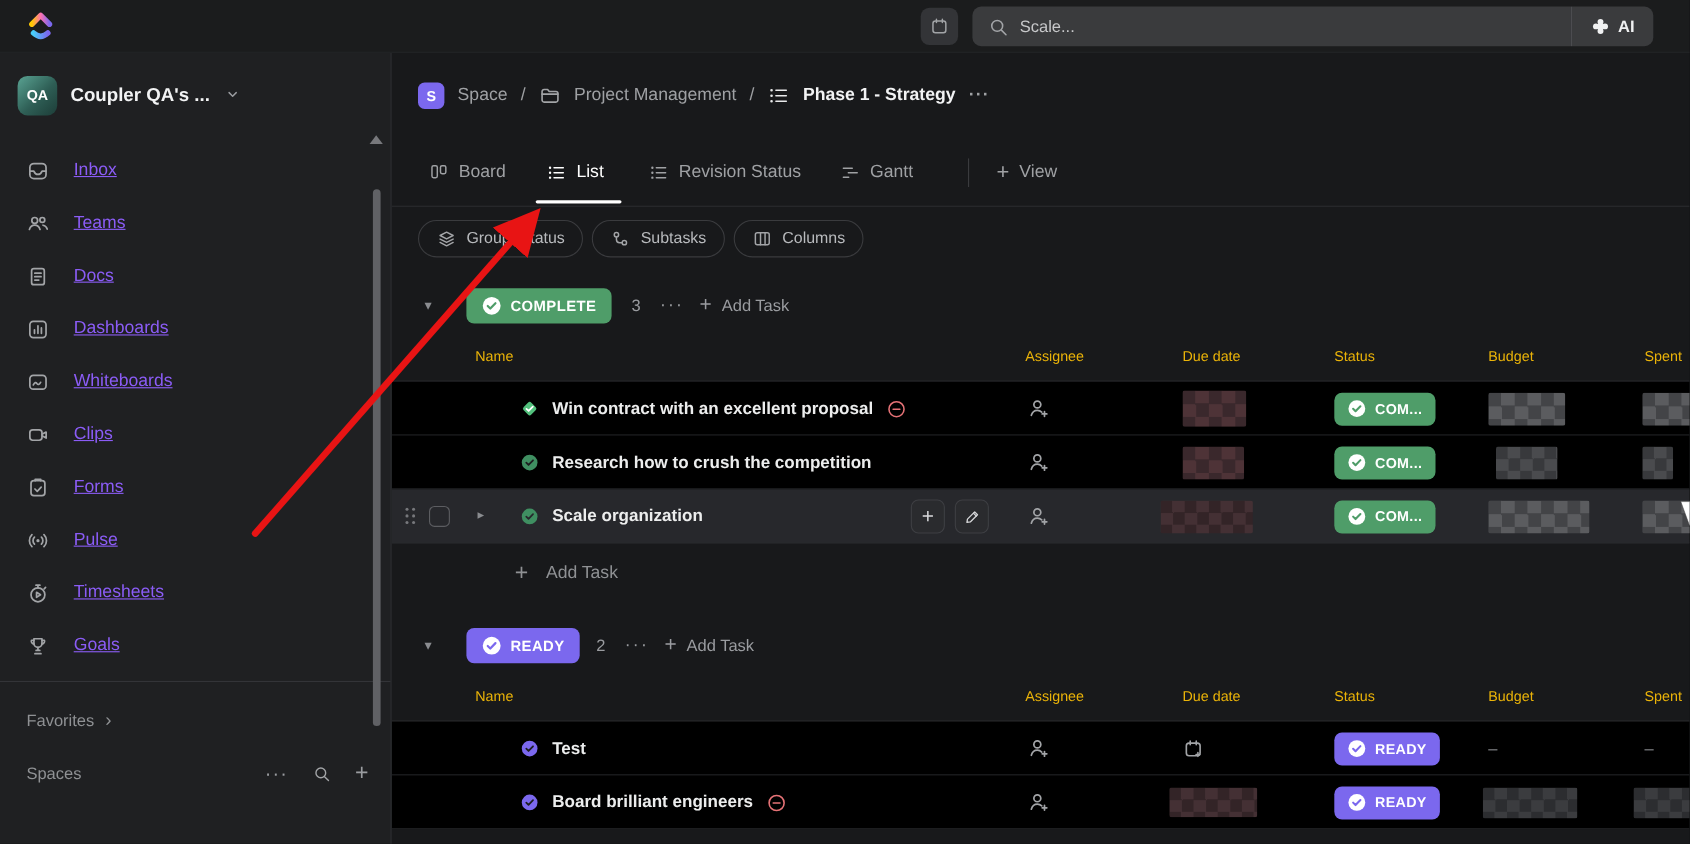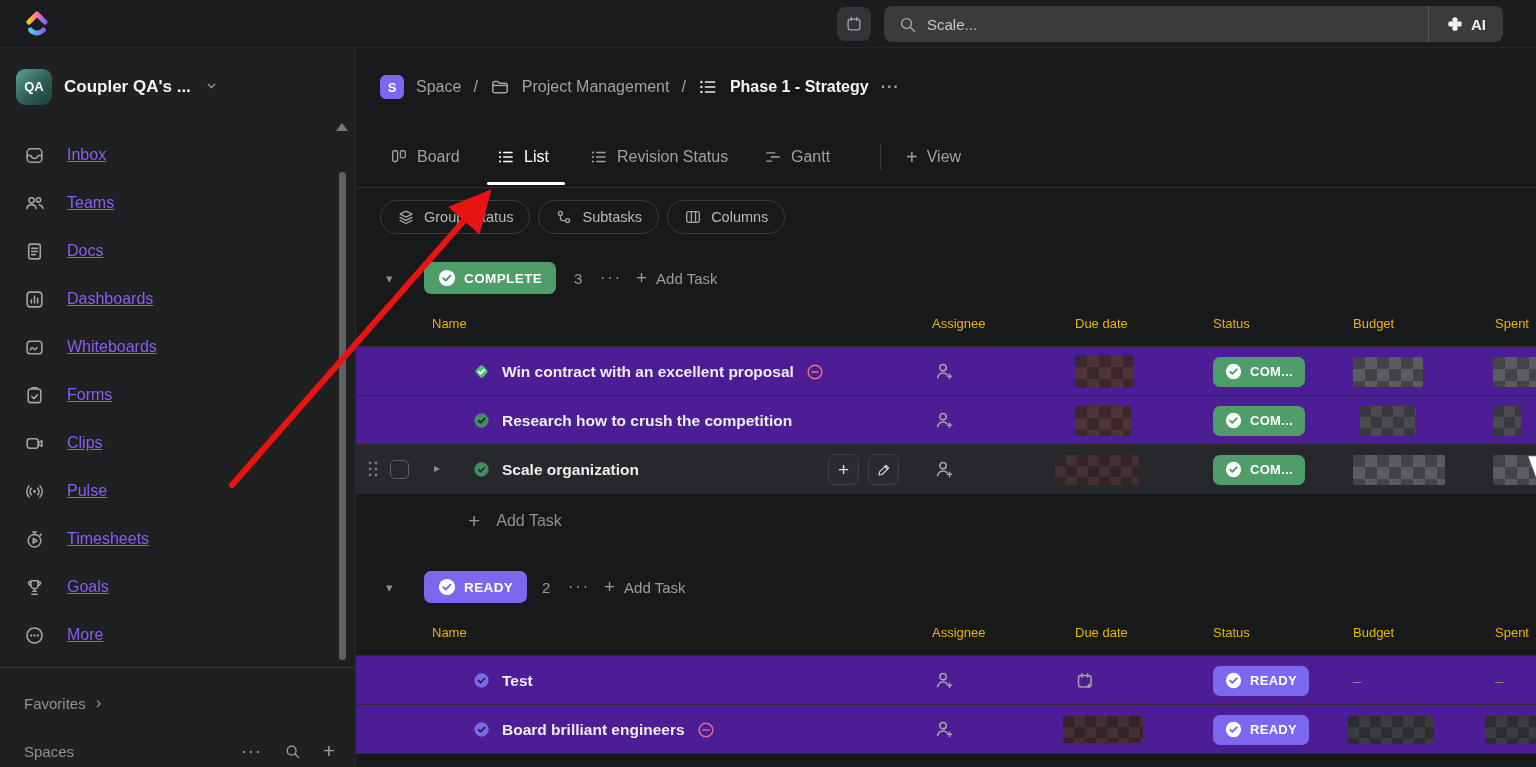--- a/index.html
+++ b/index.html
@@ -73,21 +73,21 @@
   .gbadge.purple { background:#7b68ee; }
   .gcount { position:absolute; color:#9a9ca0; font-size:15px; }
   .gdots { position:absolute; color:#9a9ca0; font-size:16px; letter-spacing:2px; cursor:pointer; }
   .gadd { position:absolute; display:flex; gap:9px; align-items:center; color:#9a9ca0; font-size:15px; cursor:pointer; }
 
   .thead { position:absolute; left:0; right:0; height:41px; border-bottom:1px solid #2b2c2f; }
   .thead span { position:absolute; top:10px; color:#eab308; font-size:13px; }
   .th-name{left:76px;} .th-assignee{left:576px;} .th-due{left:719px;} .th-status{left:857px;}
   .th-budget{left:997px;} .th-spent{left:1139px;}
 
-  .trow { position:absolute; left:0; right:0; height:49px; background:#4c1d95; border-bottom:1px solid #292a2d; }
+  .trow { position:absolute; left:0; right:0; height:49px; background:#000000; border-bottom:1px solid #292a2d; }
   .trow.hover { background:#27282c; }
   .namewrap { position:absolute; left:117px; top:0; height:49px; display:flex; align-items:center; gap:12px; }
   .tname { font-size:15.5px; font-weight:bold; color:#eceded; white-space:nowrap; }
   .cell { position:absolute; top:0; height:49px; display:flex; align-items:center; }
   .c-assignee{left:578px;} .c-due{left:719px;} .c-status{left:857px;} .c-budget{left:997px;} .c-spent{left:1137px;}
   .dash { color:#85878b; font-size:15px; }
 
   .sbadge { height:30px; border-radius:7px; display:flex; align-items:center; gap:8px; padding:0 12px;
     color:#fff; font-weight:bold; font-size:13px; letter-spacing:.3px; cursor:pointer; }
   .sbadge.green { background:#4f9d69; }
@@ -225,39 +225,39 @@
           <svg width="21" height="21" viewBox="0 0 20 20">
             <rect x="3" y="4" width="14" height="12" rx="3"></rect>
             <path d="M6 12.3c1.2-2.4 2.2-2.6 3.1-1.2.9 1.3 2 1.2 3.2-1"></path>
           </svg>
         </span>
       <span class="label">Whiteboards</span>
     </div>
     <div class="nav-item">
       <span class="icon">
           <svg width="21" height="21" viewBox="0 0 20 20">
+            <rect x="3" y="5.5" width="10.5" height="9" rx="2.5"></rect>
+            <path d="M13.5 9.4l3.6-2v5.2l-3.6-2"></path>
+          </svg>
+        </span>
+      <span class="label">Clips</span>
+    </div>
+    <div class="nav-item">
+      <span class="icon">
+          <svg width="21" height="21" viewBox="0 0 20 20">
             <rect x="4" y="3.8" width="12" height="13" rx="2.5"></rect>
             <path d="M7.6 3.8V2.6h4.8v1.2"></path>
             <path d="M7.4 11l2 2 3.4-3.6"></path>
           </svg>
         </span>
       <span class="label">Forms</span>
     </div>
     <div class="nav-item">
       <span class="icon">
           <svg width="21" height="21" viewBox="0 0 20 20">
-            <rect x="3" y="5.5" width="10.5" height="9" rx="2.5"></rect>
-            <path d="M13.5 9.4l3.6-2v5.2l-3.6-2"></path>
-          </svg>
-        </span>
-      <span class="label">Clips</span>
-    </div>
-    <div class="nav-item">
-      <span class="icon">
-          <svg width="21" height="21" viewBox="0 0 20 20">
             <circle cx="10" cy="10" r="1.4" style="fill:#a2a4a7;stroke:none;"></circle>
             <path d="M7 13a4.2 4.2 0 010-6 M13 7a4.2 4.2 0 010 6"></path>
             <path d="M4.8 15.2a7.3 7.3 0 010-10.4 M15.2 4.8a7.3 7.3 0 010 10.4"></path>
           </svg>
         </span>
       <span class="label">Pulse</span>
     </div>
     <div class="nav-item">
       <span class="icon">
           <svg width="21" height="21" viewBox="0 0 20 20">
@@ -270,29 +270,20 @@
     </div>
     <div class="nav-item">
       <span class="icon">
           <svg width="21" height="21" viewBox="0 0 20 20">
             <path d="M6.5 3.5h7v4a3.5 3.5 0 01-7 0z"></path>
             <path d="M6.5 4.8H4.4a2.6 2.6 0 002.3 3.4 M13.5 4.8h2.1a2.6 2.6 0 01-2.3 3.4"></path>
             <path d="M10 11v2.6 M7.4 16.4h5.2 M8.4 13.6h3.2"></path>
           </svg>
         </span>
       <span class="label">Goals</span>
-    </div>
-    <div class="nav-item">
-      <span class="icon">
-          <svg width="21" height="21" viewBox="0 0 20 20">
-            <circle cx="10" cy="10" r="7.2"></circle>
-            <path d="M6.8 10h.01 M10 10h.01 M13.2 10h.01" style="stroke-width:2.2;"></path>
-          </svg>
-        </span>
-      <span class="label">More</span>
     </div>
   </nav>
   <div class="sb-divider"></div>
   <div class="sb-section favorites">
     <span>Favorites</span>
     <span style="font-size:17px;">›</span>
   </div>
   <div class="sb-section spaces">
     <span>Spaces</span>
     <span class="sb-actions">

